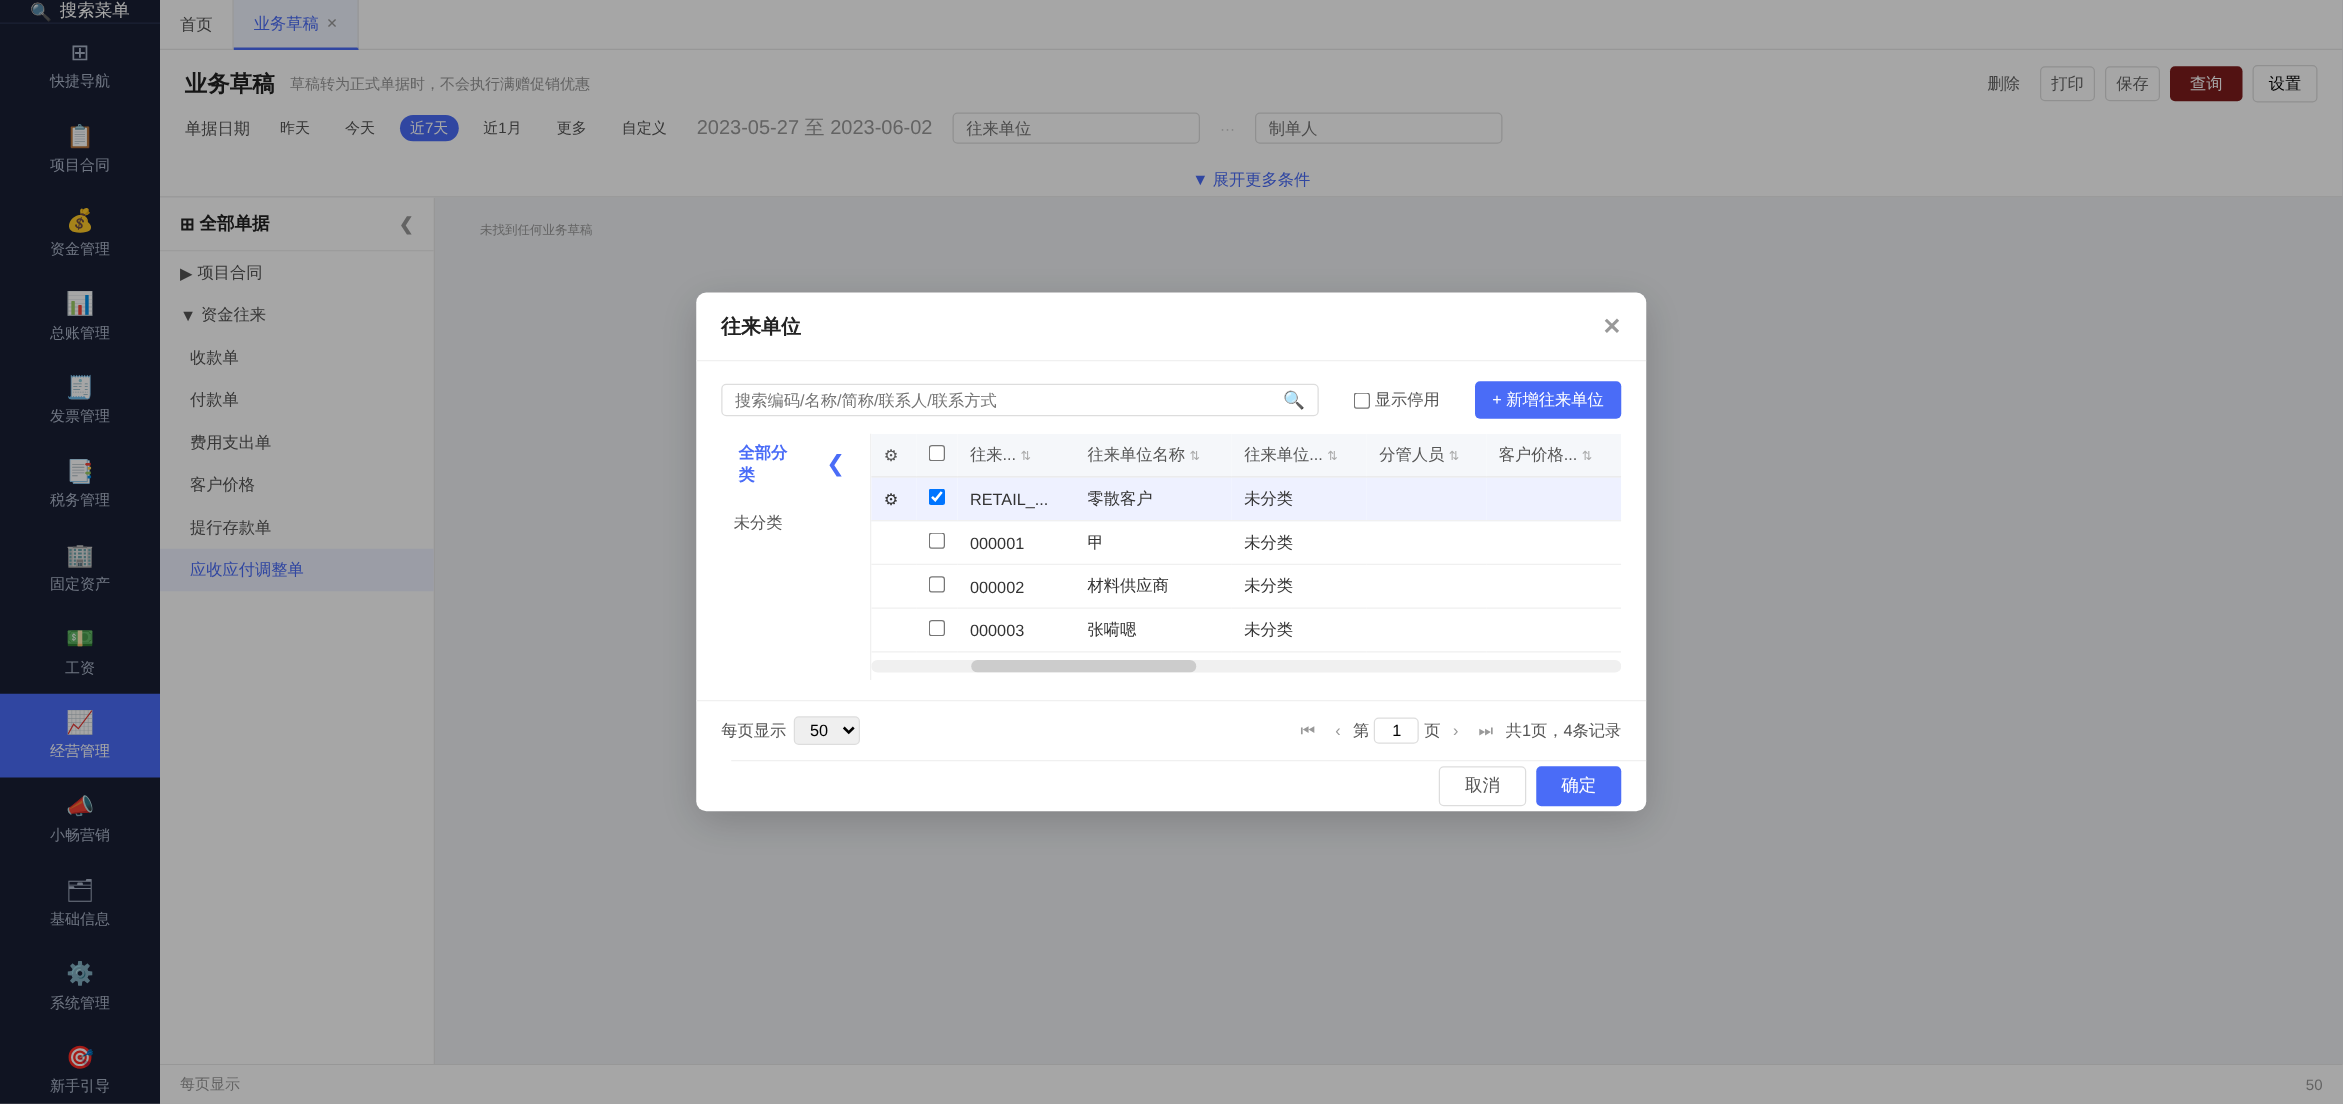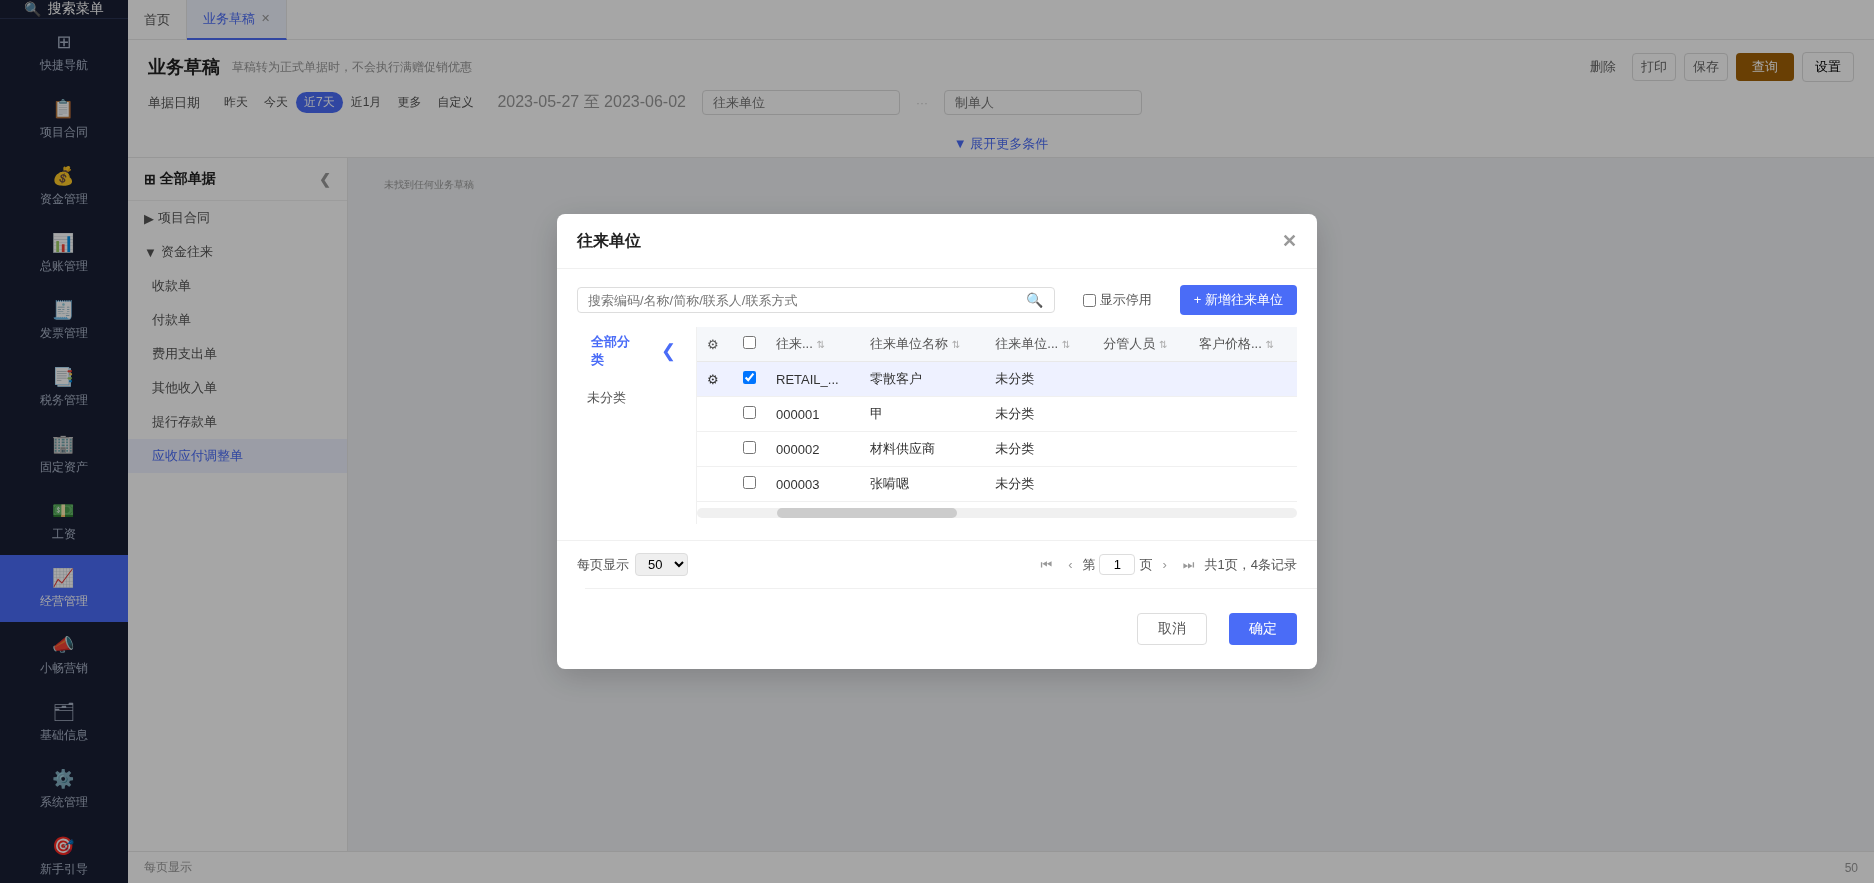--- a/index.html
+++ b/index.html
@@ -47,28 +47,28 @@
     }
     .page-title-row {
       display: flex; align-items: center; justify-content: space-between;
     }
     .page-title { font-size: 18px; font-weight: 600; color: #222; }
     .page-subtitle { font-size: 12px; color: #999; margin-left: 12px; }
     .header-actions { display: flex; align-items: center; gap: 8px; }
     .btn-delete { font-size: 13px; color: #666; cursor: pointer; padding: 4px 8px; }
     .btn-print { font-size: 13px; color: #666; cursor: pointer; padding: 4px 8px; border: 1px solid #ddd; border-radius: 4px; }
     .btn-save { font-size: 13px; color: #666; cursor: pointer; padding: 4px 8px; border: 1px solid #ddd; border-radius: 4px; }
-    .btn-query { background: #a16207; color: #fff; border: none; border-radius: 4px; padding: 5px 16px; font-size: 13px; cursor: pointer; }
+    .btn-query { background: #7f1d1d; color: #fff; border: none; border-radius: 4px; padding: 5px 16px; font-size: 13px; cursor: pointer; }
     .btn-settings { border: 1px solid #ddd; border-radius: 4px; padding: 5px 12px; font-size: 13px; cursor: pointer; background: #fff; }
 
     .filter-row {
       display: flex; align-items: center; gap: 16px; padding-bottom: 8px;
     }
     .filter-label { font-size: 13px; color: #555; }
-    .date-pills { display: flex; gap: 0; align-items: center; }
+    .date-pills { display: flex; gap: 12px; align-items: center; }
     .date-pill {
       font-size: 12px; padding: 2px 8px; border-radius: 3px; cursor: pointer; color: #555;
     }
     .date-pill.active { background: #4a6cf7; color: #fff; border-radius: 12px; }
     .date-range { font-size: 16px; color: #999; }
     .filter-field {
       border: 1px solid #ddd; border-radius: 4px; padding: 4px 10px; font-size: 13px;
       min-width: 160px; color: #555; background: #fff;
     }
     .expand-more { font-size: 13px; color: #4a6cf7; cursor: pointer; text-align: center; padding: 4px; }
@@ -171,22 +171,22 @@
     }
     .page-nav { display: flex; align-items: center; gap: 4px; font-size: 13px; color: #555; }
     .page-btn { cursor: pointer; padding: 2px 6px; color: #999; }
     .page-input {
       border: 1px solid #ddd; border-radius: 4px; width: 36px; text-align: center;
       padding: 2px 4px; font-size: 13px;
     }
     .page-info { font-size: 13px; color: #555; }
 
     .dialog-action-footer {
-      padding: 24px 20px; border-top: 1px solid #f0f0f0;
-      display: flex; justify-content: flex-end; gap: 22px; margin-left: 28px;
+      padding: 4px 20px; border-top: 1px solid #f0f0f0;
+      display: flex; justify-content: flex-end; gap: 8px; margin-left: 28px;
     }
     .btn-cancel {
       border: 1px solid #ddd; background: #fff; border-radius: 4px;
       padding: 6px 20px; font-size: 14px; cursor: pointer; color: #555;
     }
     .btn-confirm {
       background: #4a6cf7; color: #fff; border: none; border-radius: 4px;
       padding: 6px 20px; font-size: 14px; cursor: pointer;
     }
 
@@ -333,21 +333,21 @@
         <span>▶</span>
         <span>项目合同</span>
       </div>
       <div class="left-menu-section">
         <span>▼</span>
         <span>资金往来</span>
       </div>
       <div class="left-menu-item">收款单</div>
       <div class="left-menu-item">付款单</div>
       <div class="left-menu-item">费用支出单</div>
-      <div class="left-menu-item">其他收入单</div>
+      <div class="left-menu-item">客户价格</div>
       <div class="left-menu-item">提行存款单</div>
       <div class="left-menu-item active">应收应付调整单</div>
     </div>
 
     <div class="right-content">
       <span class="empty-tip">未找到任何业务草稿</span>
     </div>
   </div>
 </div>
 

